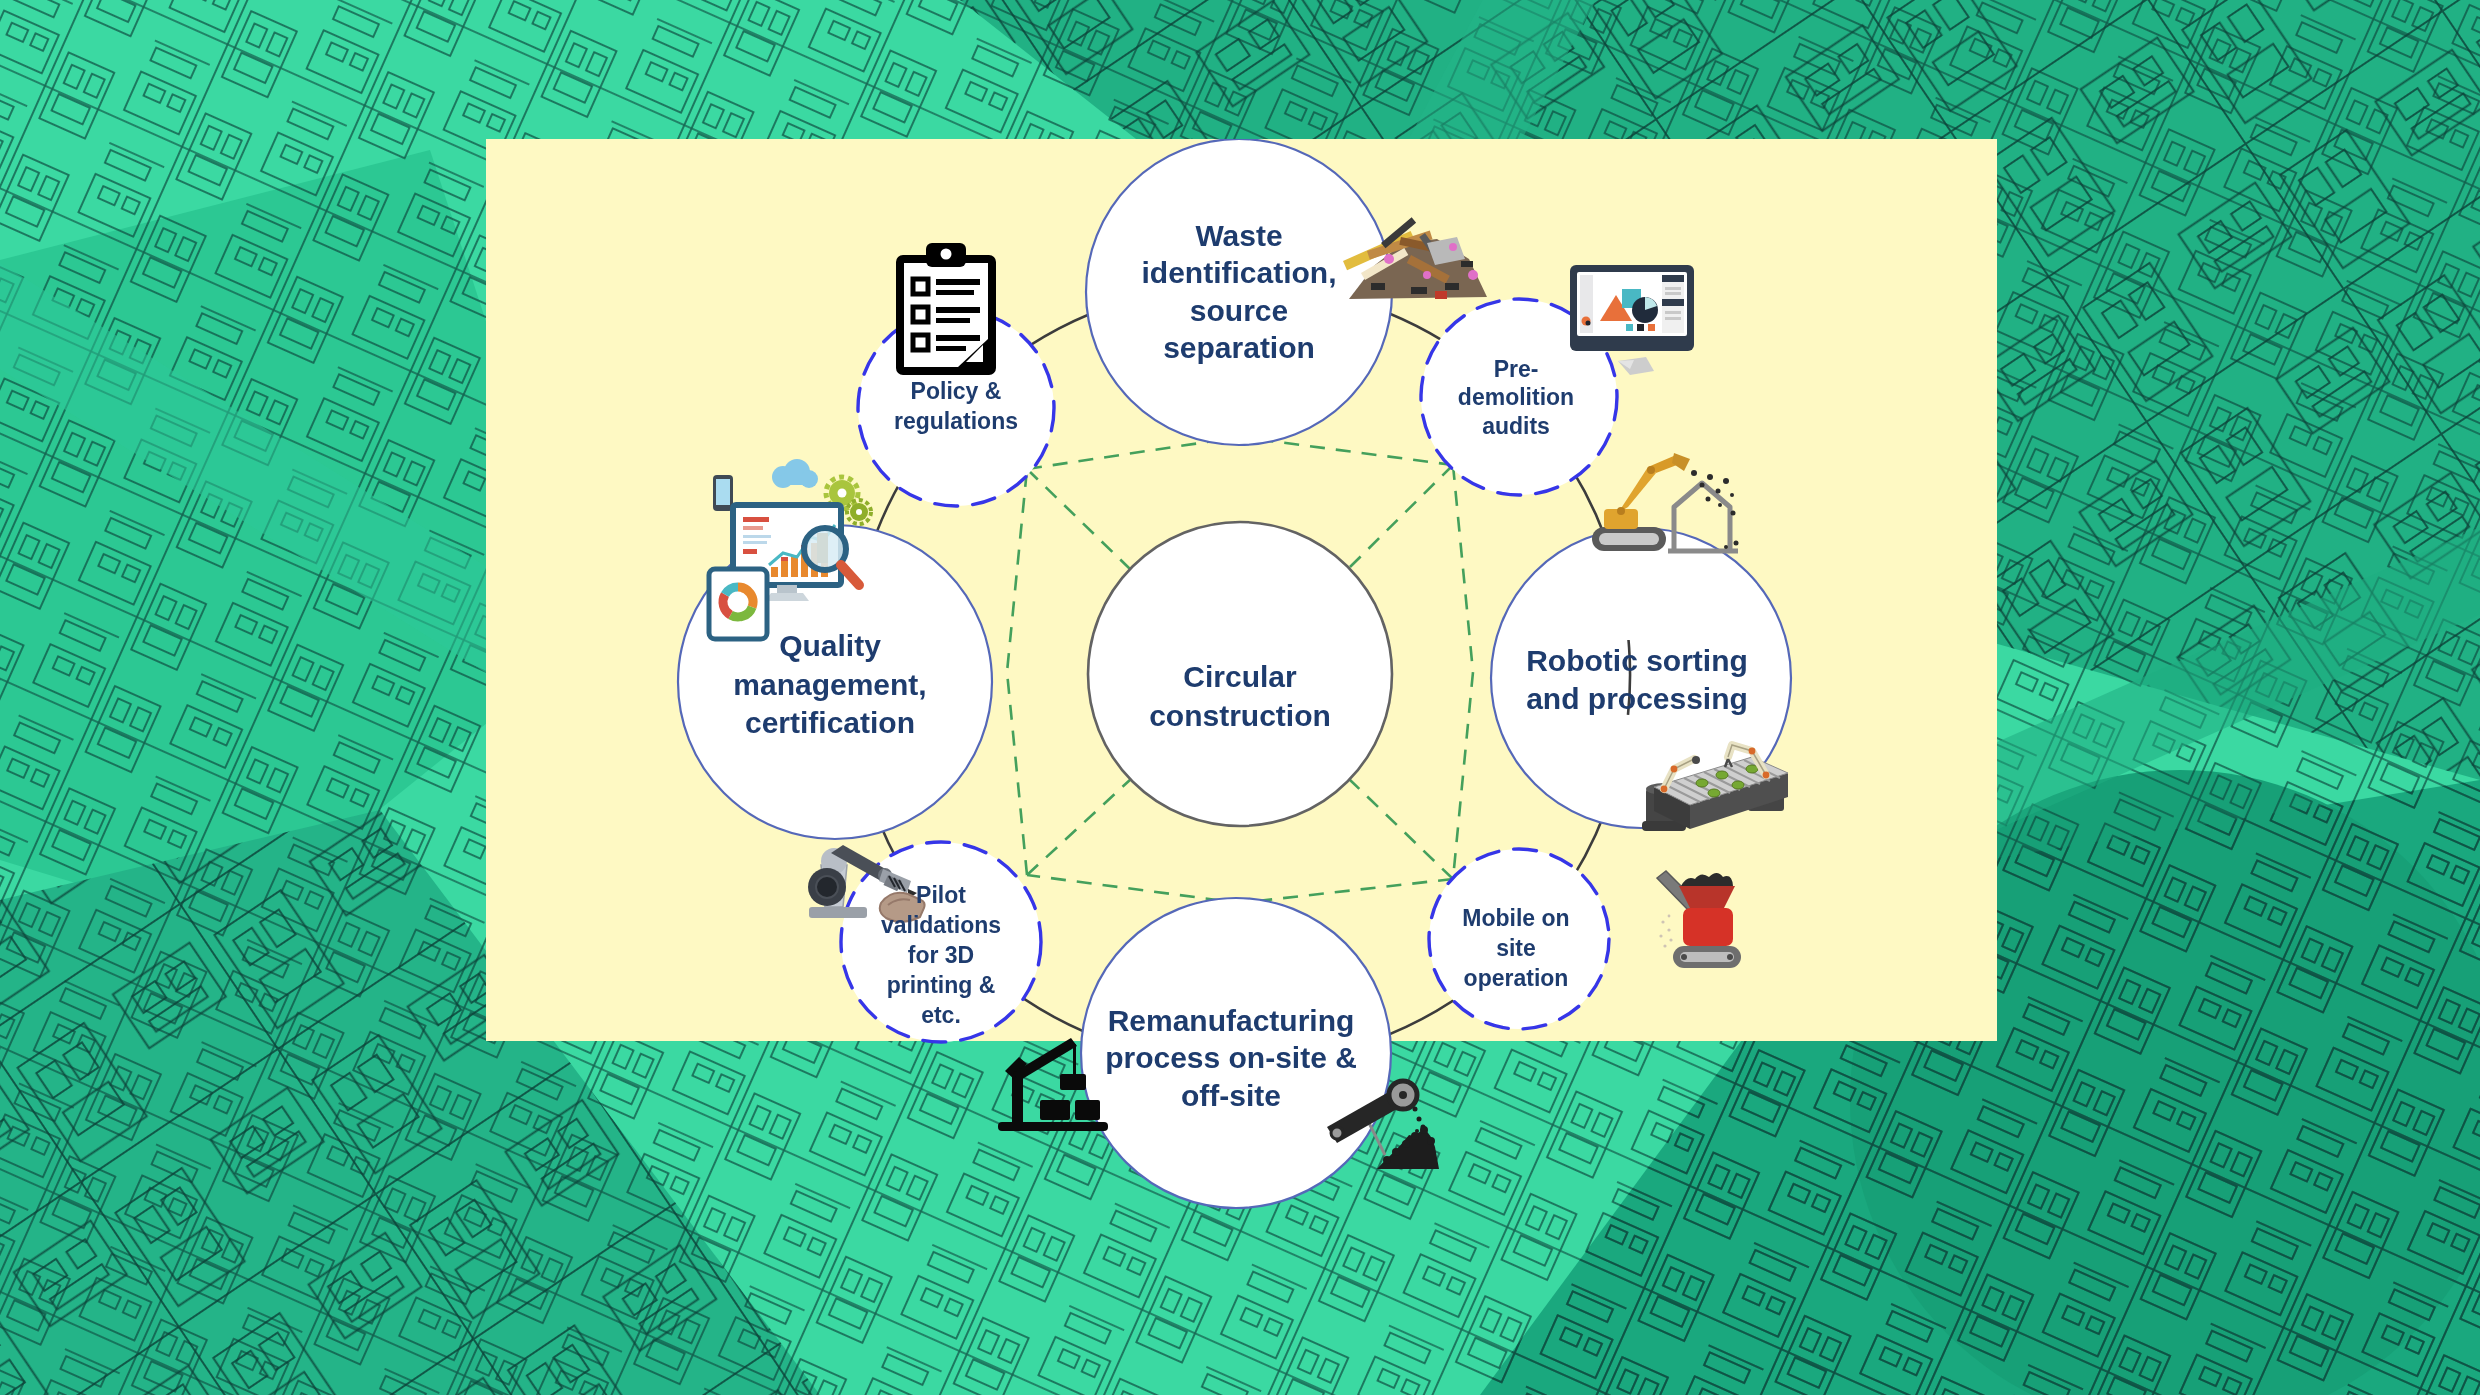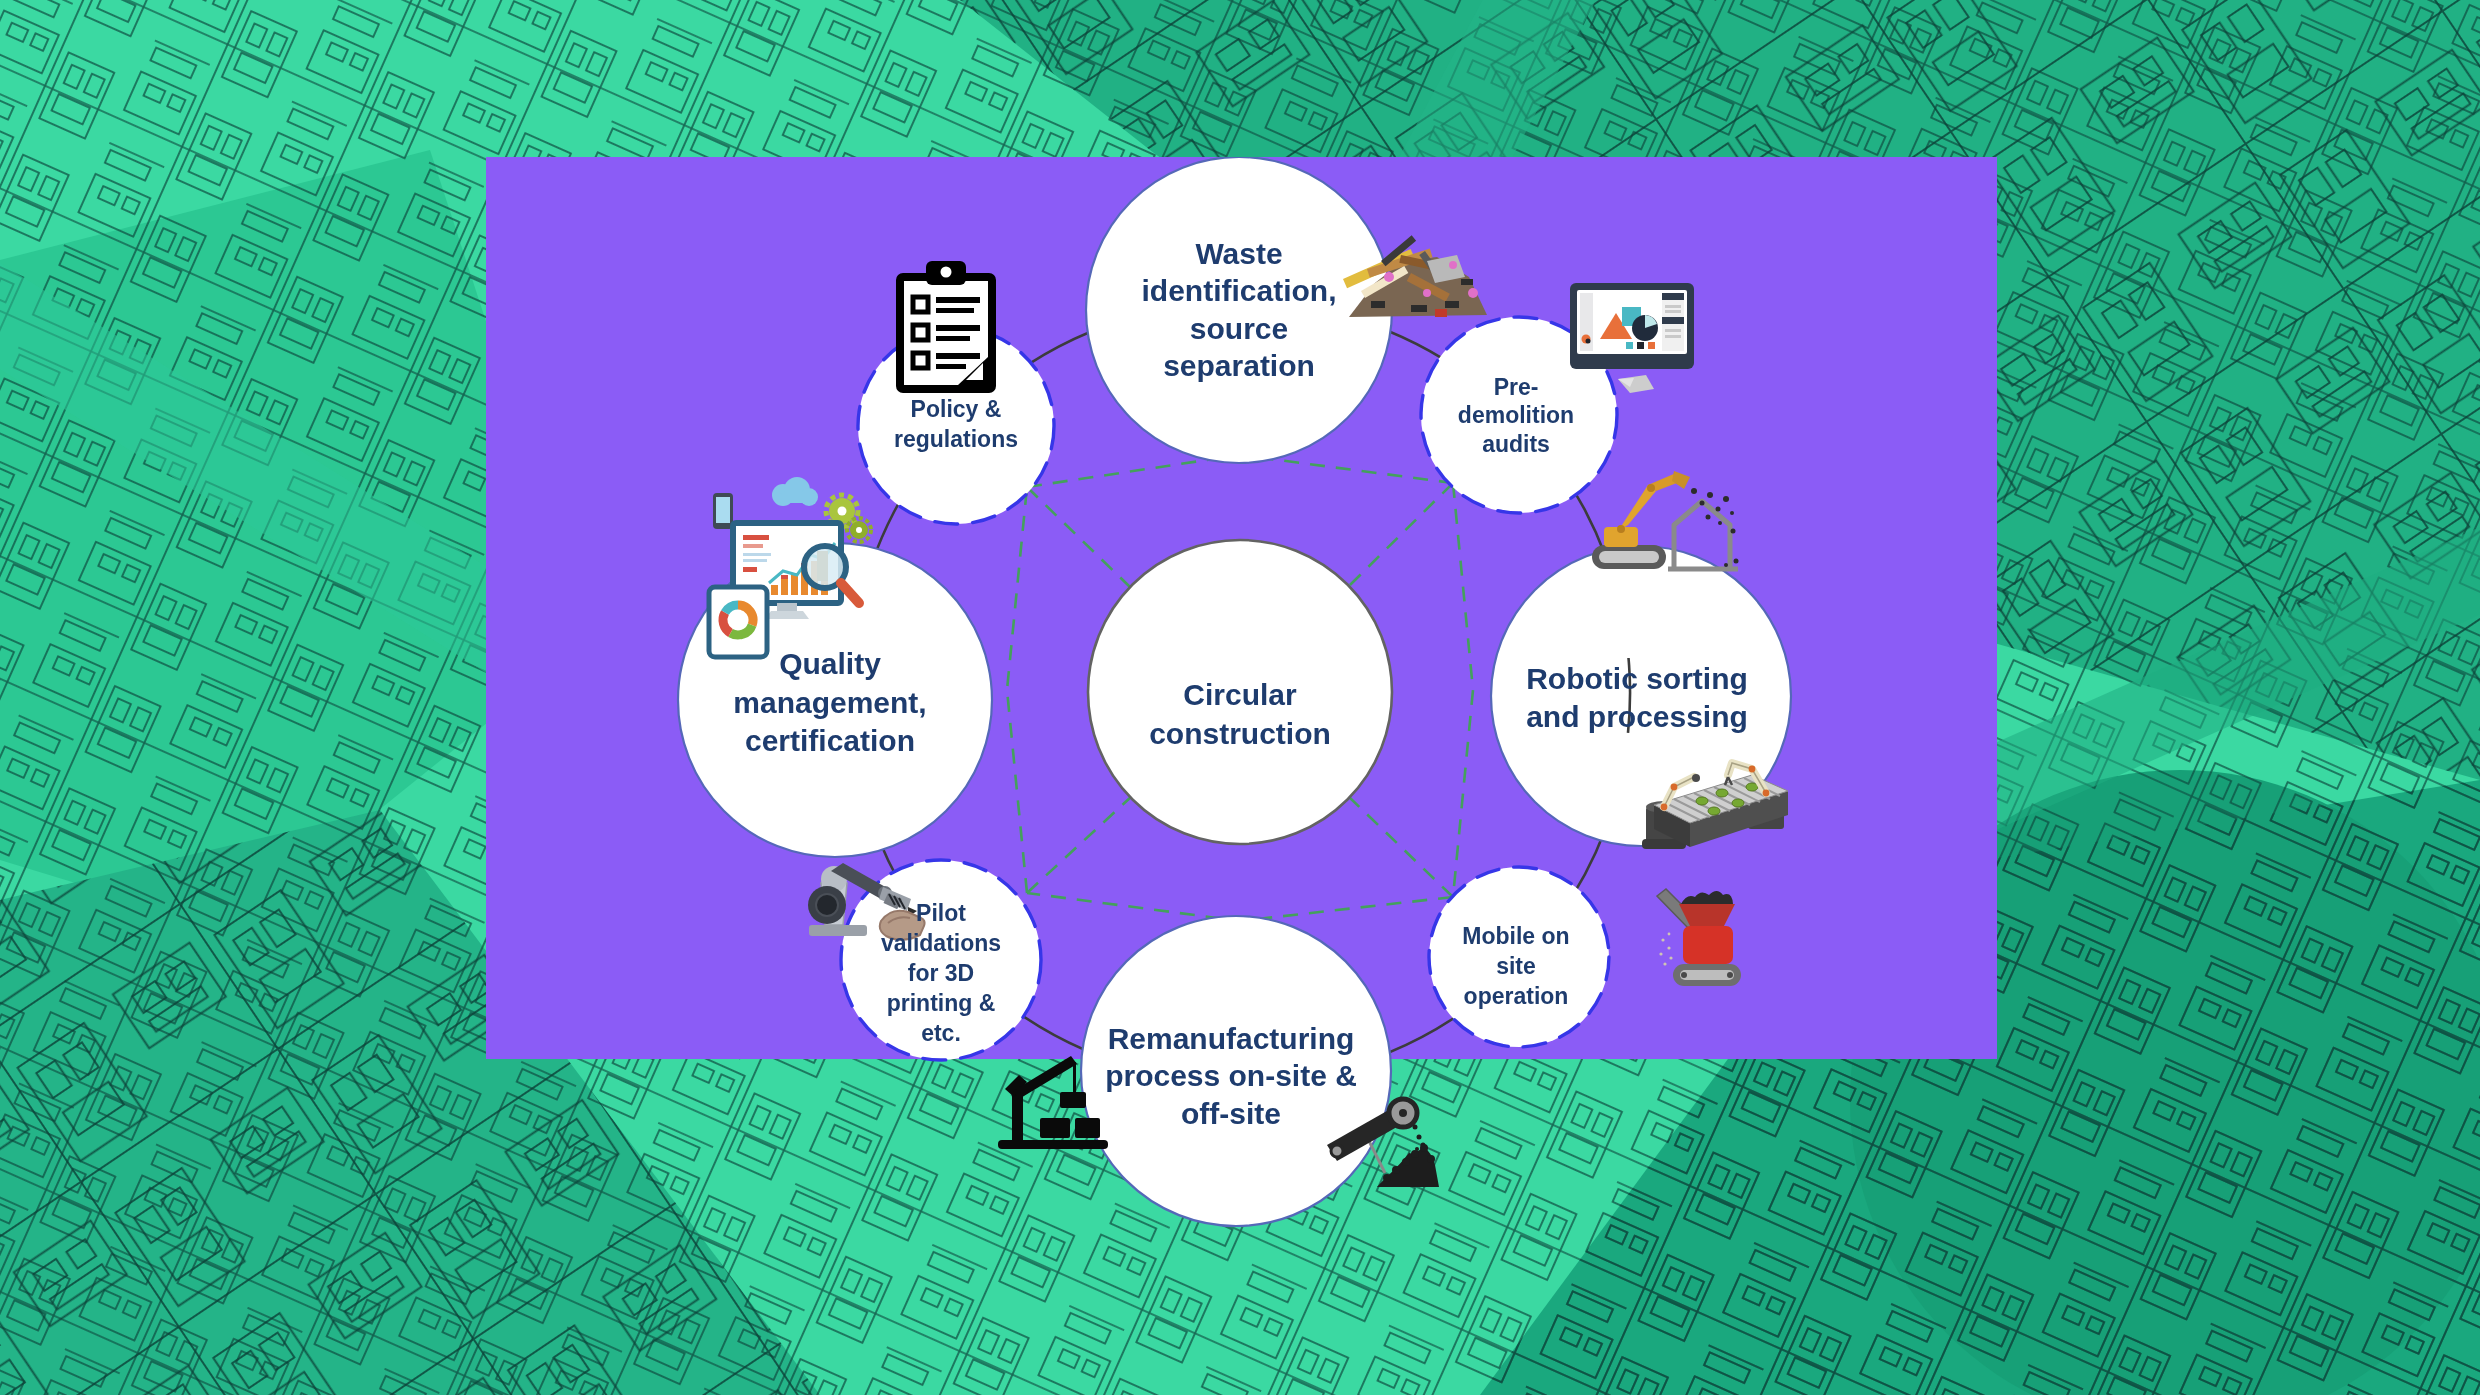--- a/index.html
+++ b/index.html
@@ -1,18 +1,18 @@
 <!DOCTYPE html>
 <html><head>
 <meta charset="utf-8">
 <style>
   html,body{margin:0;padding:0;background:#3bd9a2;}
   .stage{position:relative;width:2480px;height:1395px;overflow:hidden;font-family:"Liberation Sans",sans-serif;}
   .bg{position:absolute;left:0;top:0;width:2480px;height:1395px;}
-  .panel{position:absolute;left:486px;top:157px;width:1511px;height:902px;background:#8b5cf6;}
+  .panel{position:absolute;left:486px;top:139px;width:1511px;height:902px;background:#fef9c3;}
   .panel svg{display:block;}
   text.big{font-size:30px;font-weight:700;fill:#1e3c6e;text-anchor:middle;}
   text.small{font-size:23px;font-weight:700;fill:#1e3c6e;text-anchor:middle;}
 </style>
 </head>
 <body>
 
 <div class="stage">
 
   <svg class="bg" width="2480" height="1395" viewBox="0 0 2480 1395">

